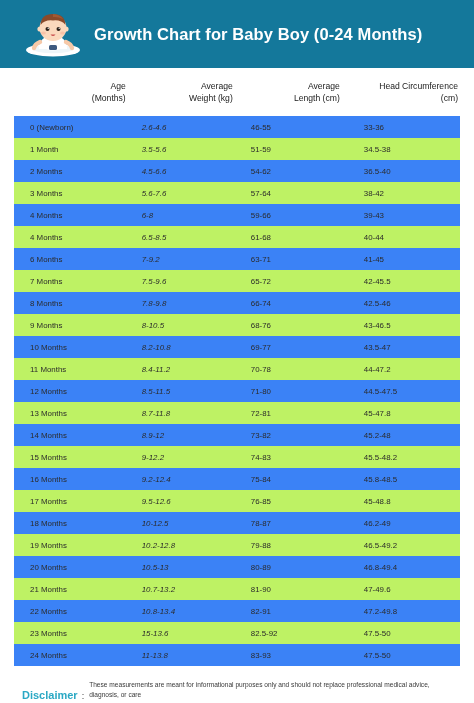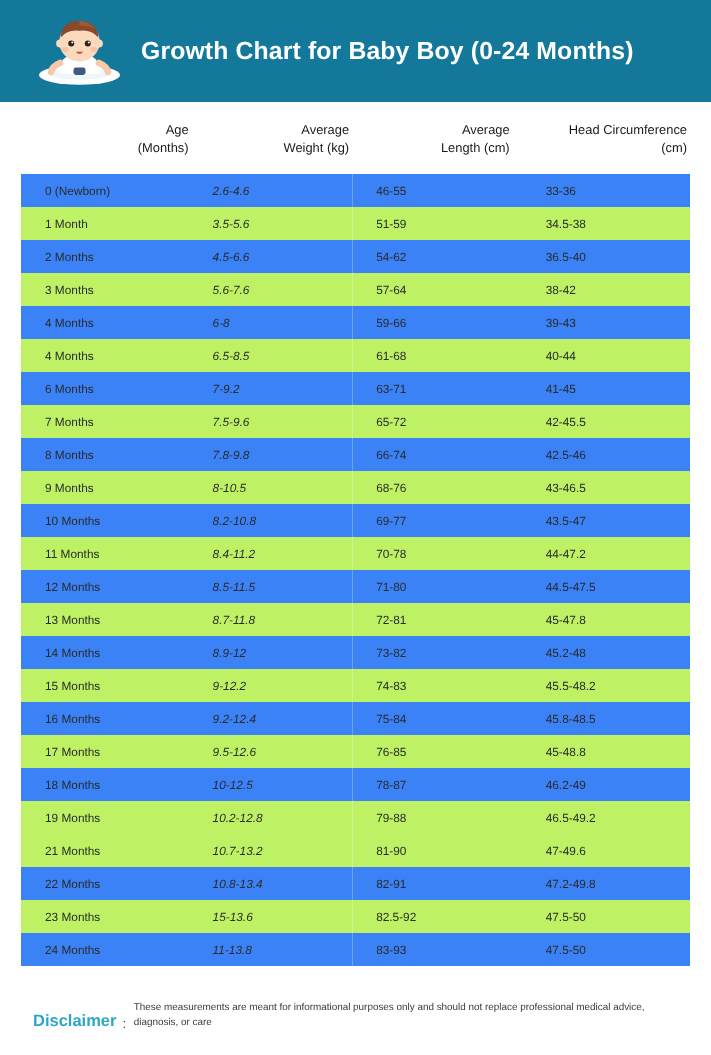--- a/index.html
+++ b/index.html
@@ -312,20 +312,26 @@
             <td class="wt">10-12.5</td>
             <td class="len">78-87</td>
             <td class="hc">46.2-49</td>
           </tr>
           <tr class="even">
             <td class="age">19 Months</td>
             <td class="wt">10.2-12.8</td>
             <td class="len">79-88</td>
             <td class="hc">46.5-49.2</td>
           </tr>
+          <tr class="odd">
+            <td class="age">20 Months</td>
+            <td class="wt">10.5-13</td>
+            <td class="len">80-89</td>
+            <td class="hc">46.8-49.4</td>
+          </tr>
           <tr class="even">
             <td class="age">21 Months</td>
             <td class="wt">10.7-13.2</td>
             <td class="len">81-90</td>
             <td class="hc">47-49.6</td>
           </tr>
           <tr class="odd">
             <td class="age">22 Months</td>
             <td class="wt">10.8-13.4</td>
             <td class="len">82-91</td>

